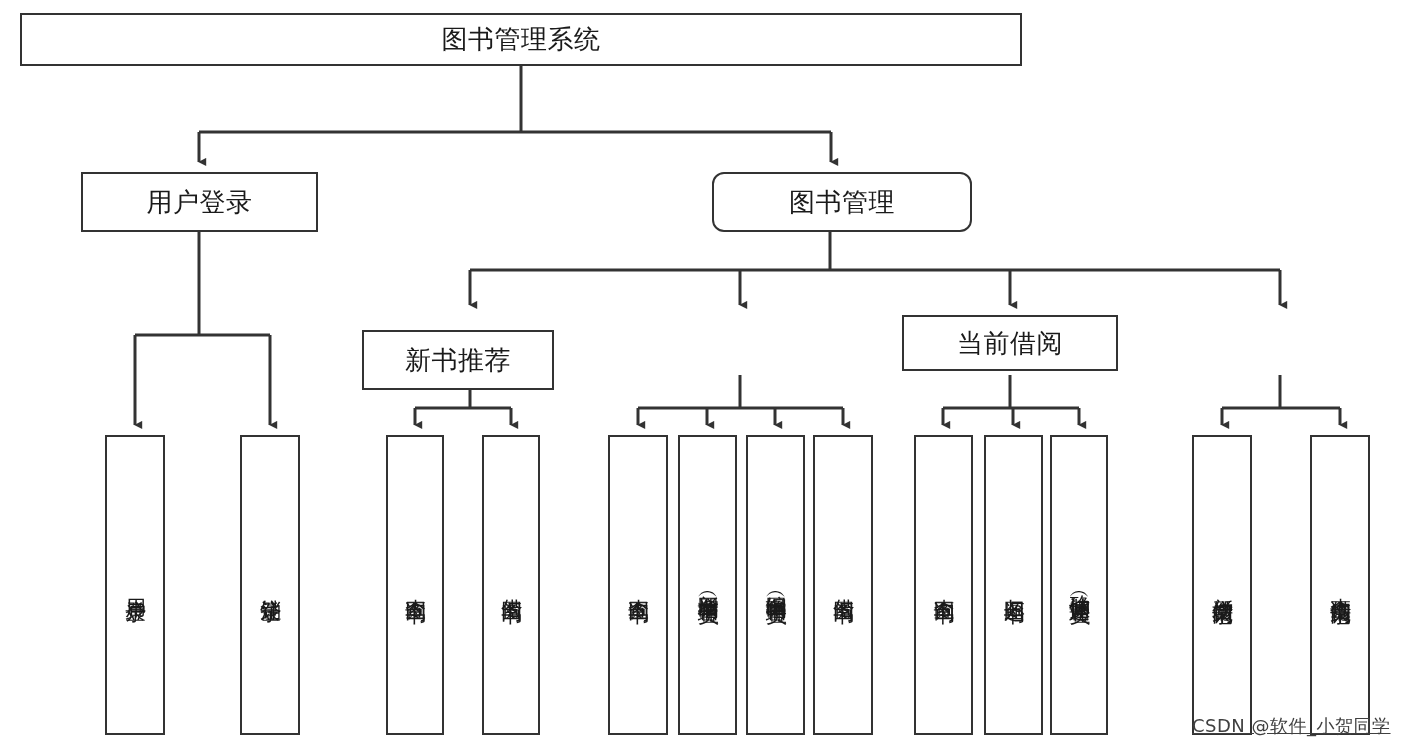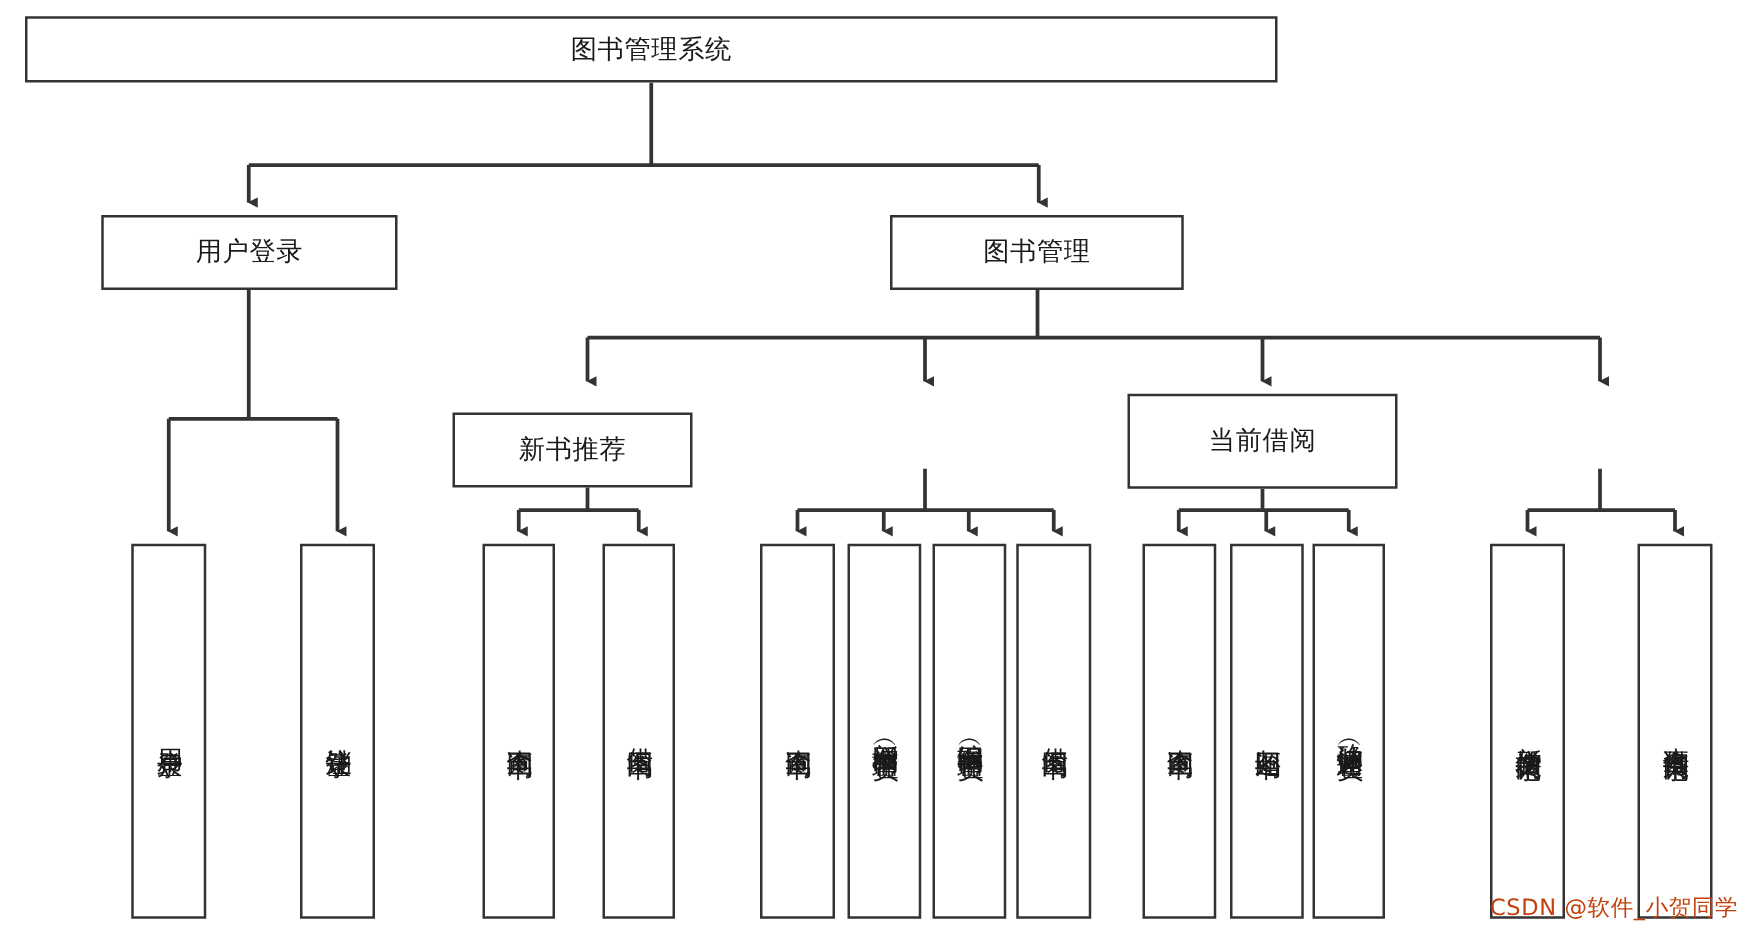--- a/index.html
+++ b/index.html
@@ -29,21 +29,21 @@
     box-sizing: border-box;
     background: #ffffff;
     border: 2.5px solid #333333;
     display: flex;
     align-items: center;
     justify-content: center;
     color: #1a1a1a;
     z-index: 2;
   }
   .node-label {
-    font-size: 21px;
+    font-size: 26px;
     line-height: 1.1;
     letter-spacing: 0.5px;
     white-space: nowrap;
   }
   .node.vertical {
     align-items: center;
     justify-content: center;
   }
   .node.vertical .node-label {
     writing-mode: vertical-rl;
@@ -51,24 +51,25 @@
     white-space: normal;
     font-size: 21px;
     line-height: 1.32;
     letter-spacing: 1.5px;
     max-height: 272px;
     text-align: center;
   }
   .watermark {
     position: absolute;
     font-size: 18px;
-    color: #c2410c;
+    color: #404040;
     letter-spacing: 0.5px;
     white-space: nowrap;
     z-index: 3;
+    text-decoration: underline;
   }
 </style>
 </head>
 <body>
 
 <div id="canvas">
 
   <svg id="edges" viewBox="0 0 1405 747">
     <defs>
       <marker id="arrow" markerWidth="9" markerHeight="9" refX="4.5" refY="7.6" orient="auto" markerUnits="userSpaceOnUse">
@@ -119,28 +120,28 @@
     </g>
   </svg>
 
   <div class="node" style="left:20px;top:13px;width:1002px;height:53px;">
     <span class="node-label">图书管理系统</span>
   </div>
 
   <div class="node" style="left:81px;top:172px;width:237px;height:60px;">
     <span class="node-label">用户登录</span>
   </div>
-  <div class="node" style="left:712px;top:172px;width:235px;height:60px;">
+  <div class="node" style="left:712px;top:172px;width:260px;height:60px;border-radius:12px;">
     <span class="node-label">图书管理</span>
   </div>
 
   <div class="node" style="left:362px;top:330px;width:192px;height:60px;">
     <span class="node-label">新书推荐</span>
   </div>
-  <div class="node" style="left:902px;top:315px;width:216px;height:76px;">
+  <div class="node" style="left:902px;top:315px;width:216px;height:56px;">
     <span class="node-label">当前借阅</span>
   </div>
 
   <div class="node vertical" style="left:105px;top:435px;width:60px;height:300px;">
     <span class="node-label">用户登录</span>
   </div>
   <div class="node vertical" style="left:240px;top:435px;width:60px;height:300px;">
     <span class="node-label">注销登录</span>
   </div>
 

